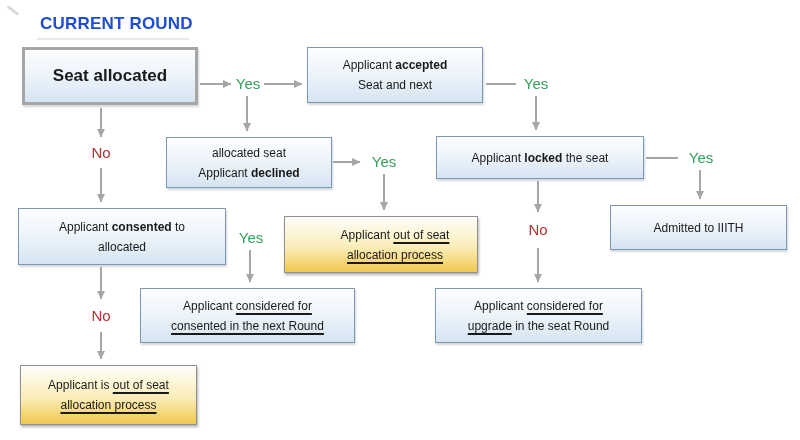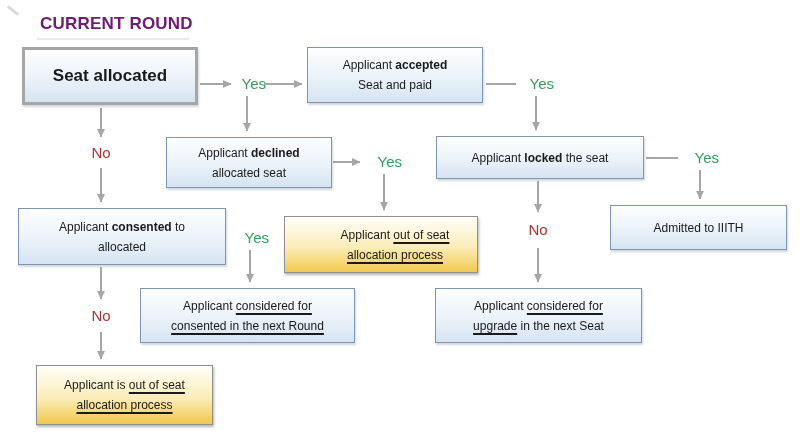--- a/index.html
+++ b/index.html
@@ -5,21 +5,21 @@
   html,body{margin:0;padding:0;background:#fff;}
   .canvas{
     position:relative;width:800px;height:440px;background:#fff;overflow:hidden;
     font-family:"Liberation Sans",sans-serif;color:#1a1a1a;
   }
   .connectors{position:absolute;left:0;top:0;width:800px;height:440px;}
   .edge{stroke:var(--arrow-gray,#A6A6A6);stroke-width:2;fill:none;}
   #ah path{fill:var(--arrow-gray,#A6A6A6);}
   .title{
     position:absolute;left:40px;top:14px;margin:0;
-    font-size:17px;font-weight:700;color:#701a75;letter-spacing:.2px;
+    font-size:17px;font-weight:700;color:#1d4ed8;letter-spacing:.2px;
   }
   .title-underline{position:absolute;left:37px;top:38px;width:152px;height:2px;background:#e9e9e9;}
   .corner-artifact{position:absolute;left:6px;top:9px;width:14px;height:3px;background:#d9d9d9;transform:rotate(38deg);border-radius:2px;}
   .node{
     position:absolute;display:flex;flex-direction:column;justify-content:center;align-items:center;
     text-align:center;font-size:12px;line-height:20px;box-sizing:border-box;padding:2px 4px;
     background:linear-gradient(to bottom,var(--node-fill-top,#FDFEFF) 0%,#EAF2F9 55%,var(--node-fill-bottom,#D5E4F1) 100%);
     border:1.5px solid var(--node-border-blue,#7D96B3);
     box-shadow:1px 1.5px 2px rgba(90,110,130,.28);
   }
@@ -28,21 +28,21 @@
   .node.start{
     border:3px solid var(--start-border-gray,#A6A6A6);
     font-weight:700;font-size:17px;
   }
   .node.terminal{
     background:linear-gradient(to bottom,var(--terminal-fill-top,#FFFEFA) 0%,#FAEDB8 55%,var(--terminal-fill-bottom,#F1C84E) 100%);
     border:1.5px solid var(--terminal-border,#909090);
     box-shadow:1px 2px 2.5px rgba(0,0,0,.3);
   }
   .lbl{position:absolute;width:36px;text-align:center;font-size:15px;line-height:22px;}
-  .lbl.yes{color:var(--yes-green,#33A05C);text-align:right;}
+  .lbl.yes{color:var(--yes-green,#33A05C);}
   .lbl.no{color:var(--no-red,#B03235);font-weight:400;}
 </style>
 </head>
 <body>
 
 <div class="canvas">
 
   <svg class="connectors" viewBox="0 0 800 440">
     <defs>
       <marker id="ah" markerWidth="10" markerHeight="10" refX="8" refY="4.5" orient="auto" markerUnits="userSpaceOnUse">
@@ -71,26 +71,26 @@
   <div class="corner-artifact"></div>
   <h1 class="title">CURRENT ROUND</h1>
   <div class="title-underline"></div>
 
   <div class="node start" style="left:22px;top:47px;width:176px;height:58px;">
     <div>Seat allocated</div>
   </div>
 
   <div class="node" style="left:307px;top:47px;width:176px;height:56px;">
     <div><span>Applicant</span> <b>accepted</b></div>
-    <div>Seat and paid</div>
+    <div>Seat and next</div>
   </div>
 
   <div class="node" style="left:166px;top:137px;width:166px;height:51px;">
+    <div>allocated seat</div>
     <div><span>Applicant</span> <b>declined</b></div>
-    <div>allocated seat</div>
   </div>
 
   <div class="node" style="left:436px;top:136px;width:208px;height:43px;text-align:right;">
     <div><span>Applicant</span> <b>locked</b> <span>the seat</span></div>
   </div>
 
   <div class="node" style="left:18px;top:208px;width:208px;height:57px;">
     <div><span>Applicant</span> <b>consented</b> <span>to</span></div>
     <div>allocated</div>
   </div>
@@ -104,24 +104,24 @@
     <div>Admitted to IIITH</div>
   </div>
 
   <div class="node" style="left:140px;top:288px;width:215px;height:55px;">
     <div><span>Applicant</span> <u>considered for</u></div>
     <div><u>consented in the next Round</u></div>
   </div>
 
   <div class="node" style="left:435px;top:288px;width:207px;height:55px;">
     <div><span>Applicant</span> <u>considered for</u></div>
-    <div><u>upgrade</u> <span>in the next Seat</span></div>
+    <div><u>upgrade</u> <span>in the seat Round</span></div>
   </div>
 
-  <div class="node terminal" style="left:20px;top:365px;width:177px;height:60px;margin-left:16px;">
+  <div class="node terminal" style="left:20px;top:365px;width:177px;height:60px;">
     <div><span>Applicant is</span> <u>out of seat</u></div>
     <div><u>allocation process</u></div>
   </div>
 
   <div class="lbl yes" style="left:230px;top:73px;">Yes</div>
   <div class="lbl yes" style="left:518px;top:73px;">Yes</div>
   <div class="lbl yes" style="left:366px;top:151px;">Yes</div>
   <div class="lbl yes" style="left:683px;top:147px;">Yes</div>
   <div class="lbl yes" style="left:233px;top:227px;">Yes</div>
   <div class="lbl no" style="left:83px;top:142px;">No</div>

